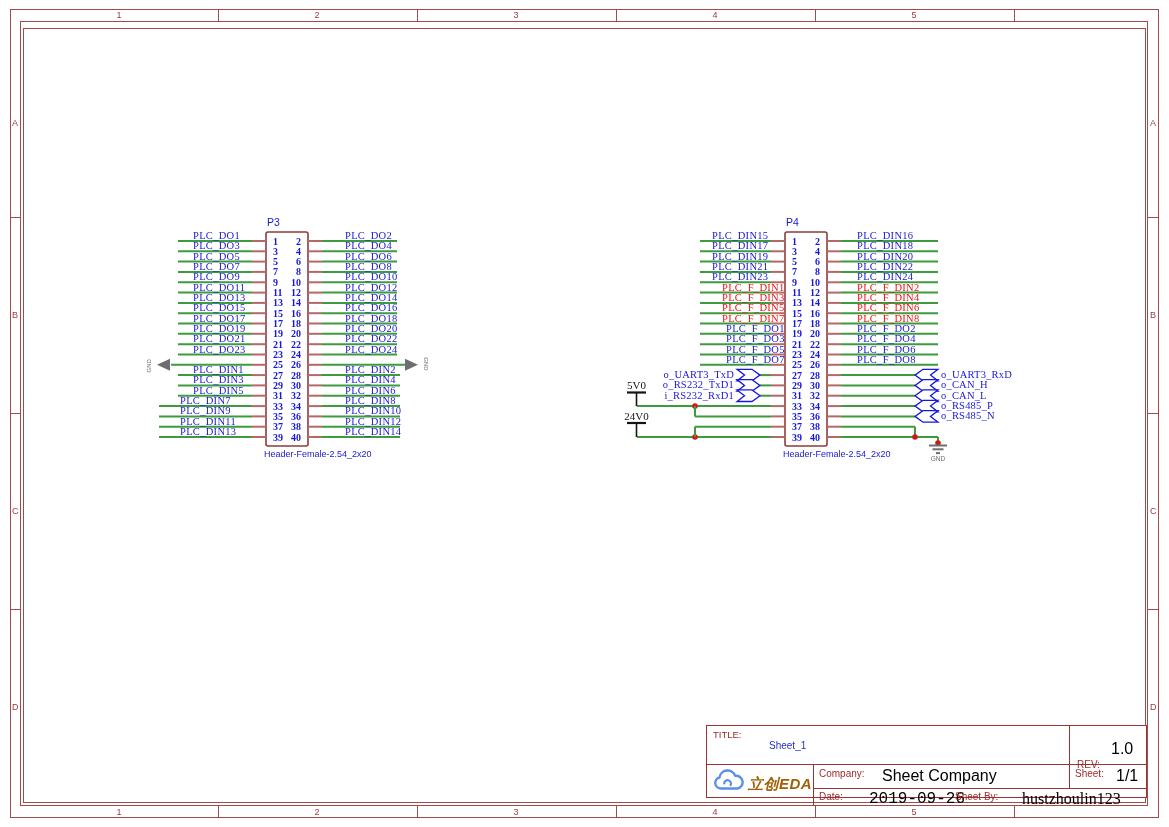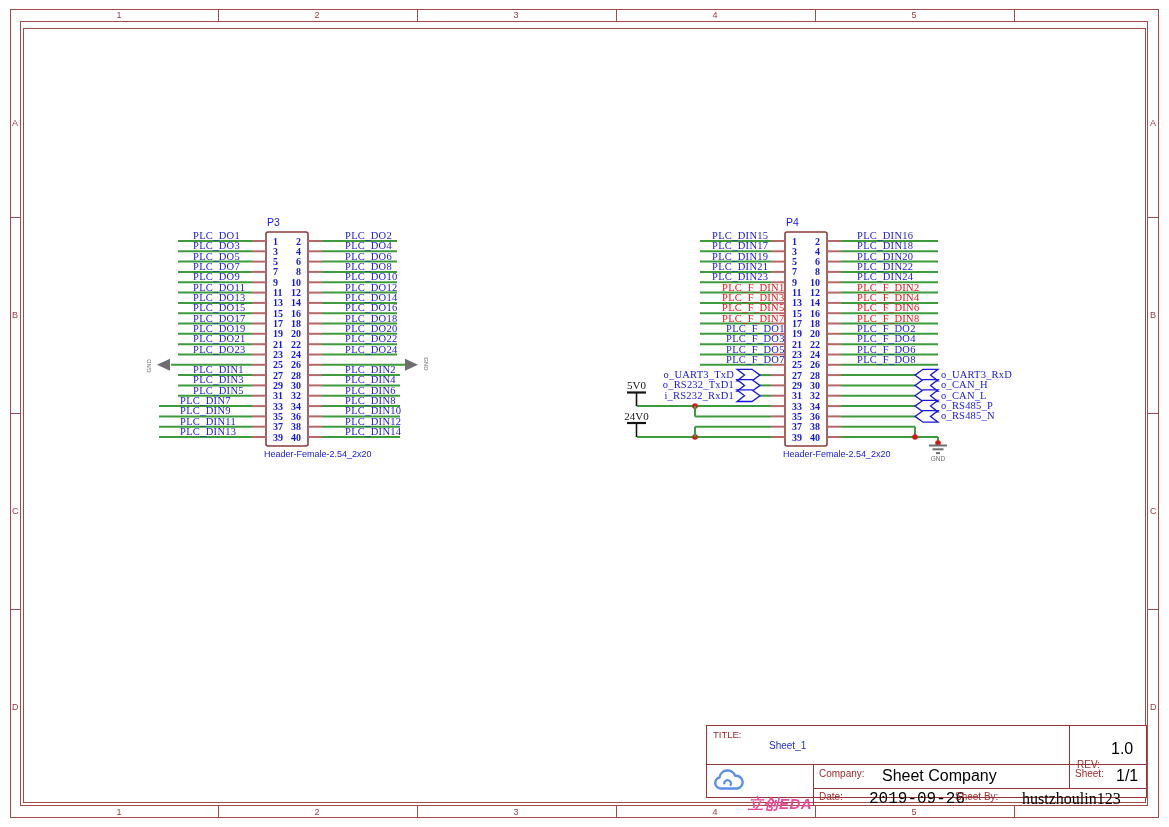--- a/index.html
+++ b/index.html
@@ -12,22 +12,22 @@
   .flabel{position:absolute;color:#9c3a3a;font-size:9px;transform:translateX(-50%);}
   .frowlabel{position:absolute;color:#9c3a3a;font-size:9px;transform:translateY(-50%);}
   
   #tb{position:absolute;left:706px;top:725px;width:441px;height:73px;
       border:1.3px solid #9a3434;box-sizing:border-box;background:#fff;}
   .tbline{position:absolute;background:#9a3434;}
   .tblbl{position:absolute;color:#9e2a2a;font-size:10px;white-space:nowrap;}
   .tbval{position:absolute;color:#000000;font-size:16px;white-space:nowrap;}
   #tb-title{position:absolute;left:62px;top:14px;color:#2430cc;font-size:10px;}
   #tb-logo{position:absolute;left:5px;top:43px;width:100px;height:32px;}
-  #tb-logo-text{position:absolute;left:36px;top:6px;color:#ec4899;font-size:15px;
-      font-weight:bold;font-style:italic;letter-spacing:0.5px;white-space:nowrap;margin-top:20px;}
+  #tb-logo-text{position:absolute;left:36px;top:6px;color:#a16207;font-size:15px;
+      font-weight:bold;font-style:italic;letter-spacing:0.5px;white-space:nowrap;}
 </style>
 </head>
 <body>
 
 <div id="page">
 
   <svg id="schem" width="1169" height="827">
       <line x1="178" y1="241" x2="252" y2="241" stroke="#3d9b3d" stroke-width="2"></line>
       <text x="193" y="239" fill="#1717d9" font-size="10.5" text-anchor="start" font-family="&quot;Liberation Serif&quot;,&quot;DejaVu Serif&quot;,serif" letter-spacing="0.3px">PLC_DO1</text>
       <line x1="178" y1="251.3" x2="252" y2="251.3" stroke="#3d9b3d" stroke-width="2"></line>

